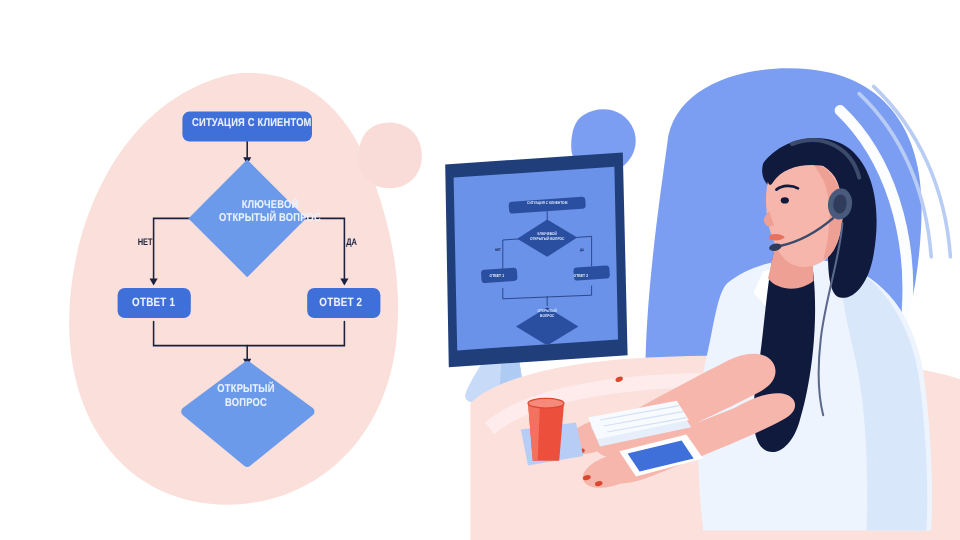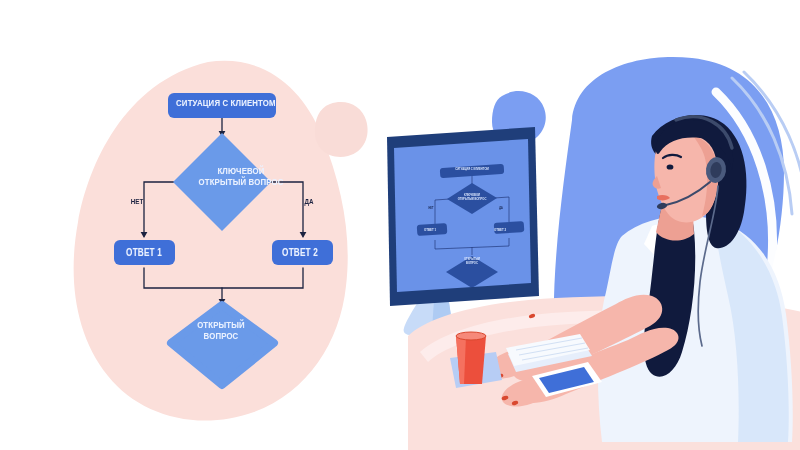--- a/index.html
+++ b/index.html
@@ -2,21 +2,21 @@
 <html><head>
 <meta charset="utf-8">
 <title>Call Center Flowchart Illustration</title>
 <style>
   html,body{margin:0;padding:0;background:#ffffff;}
   body{
     width:800px;height:450px;overflow:hidden;
     font-family:"Liberation Sans", sans-serif;
     position:relative;
   }
-  #stage{position:absolute;left:16px;top:0;width:704px;height:450px;background:#ffffff;}
+  #stage{position:absolute;left:0;top:0;width:704px;height:450px;background:#ffffff;}
   svg#art{position:absolute;left:0;top:0;width:800px;height:450px;display:block;}
 
   
   .fc-label{
     position:absolute;
     color:#eaf1ff;
     font-family:"Liberation Sans", sans-serif;
     font-weight:700;
     text-transform:uppercase;
     letter-spacing:.2px;

